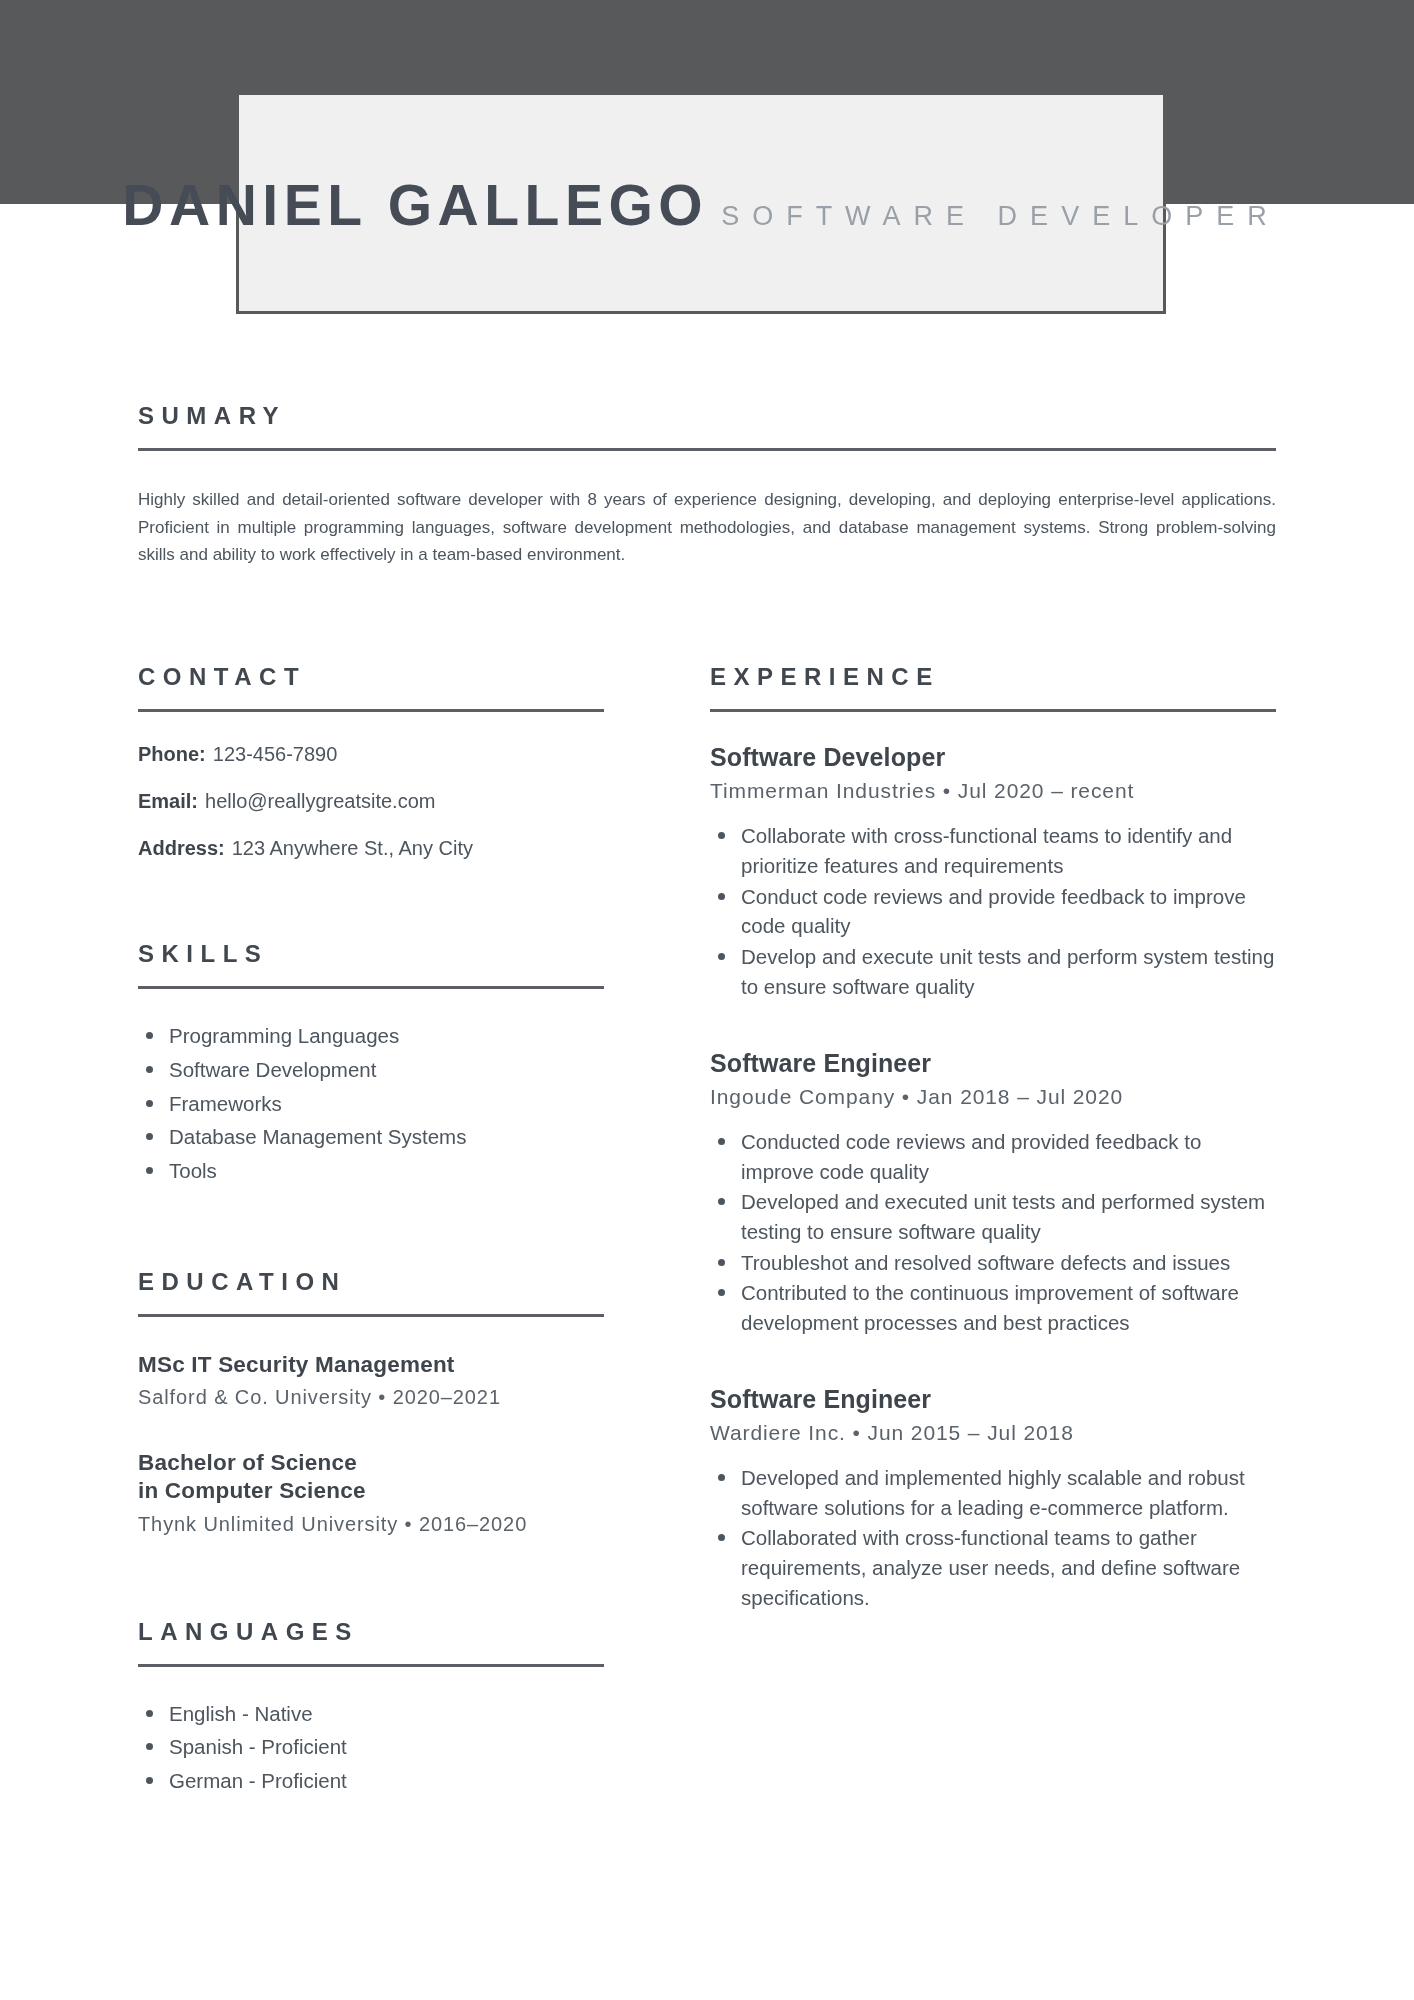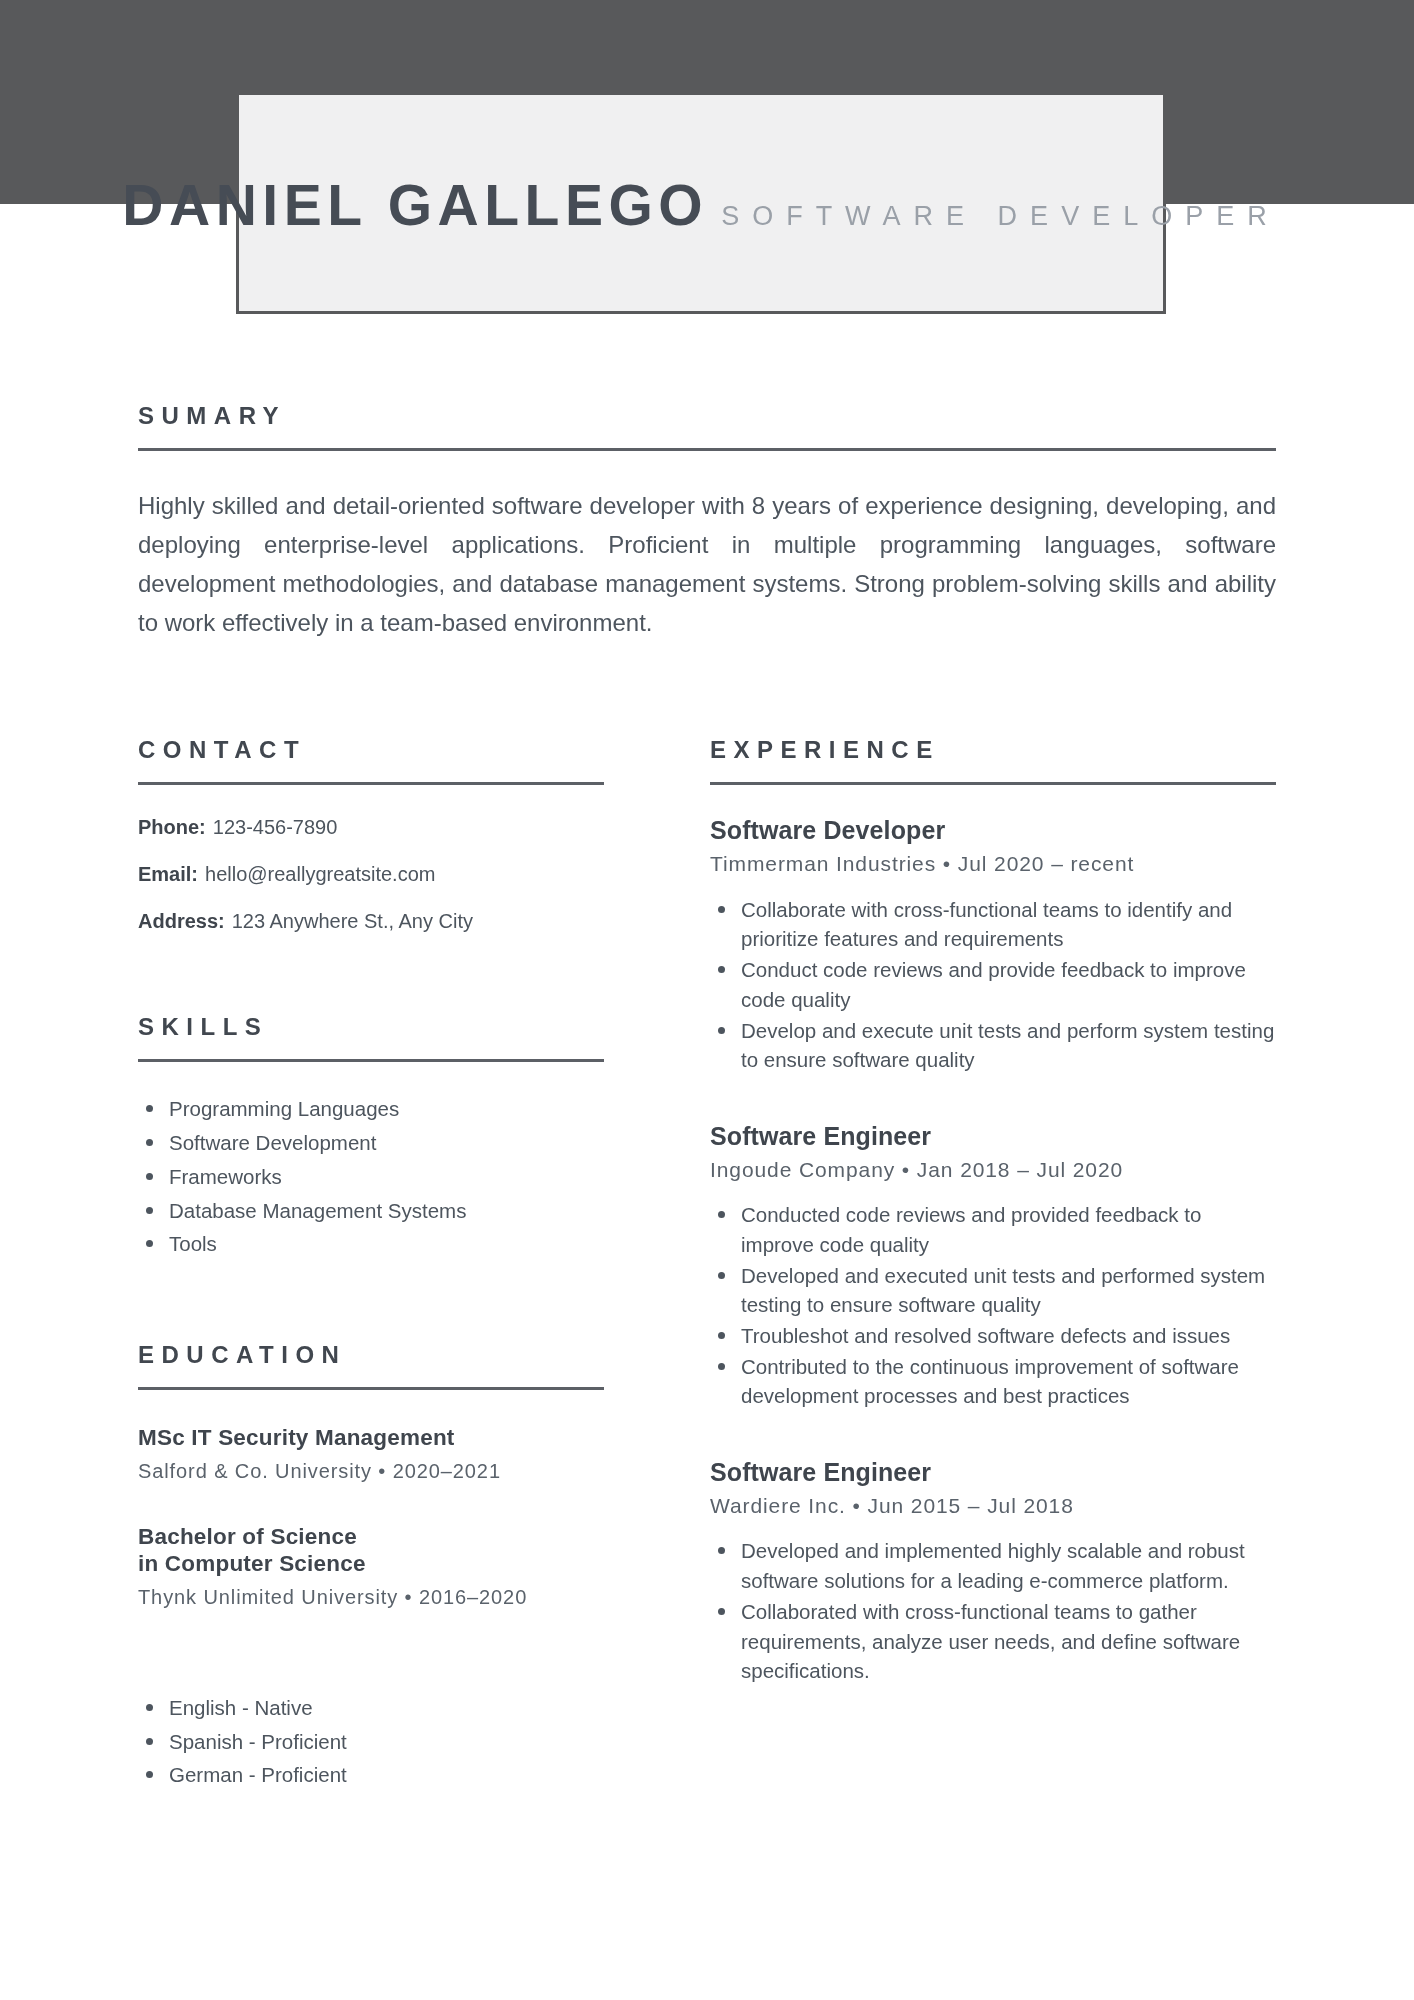--- a/index.html
+++ b/index.html
@@ -78,21 +78,21 @@
     letter-spacing: 7.5px;
     color: #41474f;
     line-height: 1;
     padding-bottom: 20px;
     border-bottom: 3.5px solid #5c6066;
     white-space: nowrap;
   }
 
   .summary-text {
     margin-top: 35px;
-    font-size: 24px;
+    font-size: 17px;
     line-height: 1.63;
     color: #4d555e;
     text-align: justify;
   }
 
   
   .cols {
     display: flex;
     margin-top: 96px;
   }
@@ -242,20 +242,21 @@
             </div>
             <div class="edu-item">
               <div class="edu-degree">Bachelor of Science
 in Computer Science</div>
               <div class="edu-meta">Thynk Unlimited University • 2016–2020</div>
             </div>
           </div>
         </section>
 
         <section class="blk">
+          <h2 class="sec-title">LANGUAGES</h2>
           <ul class="bullets">
             <li>English - Native</li>
             <li>Spanish - Proficient</li>
             <li>German - Proficient</li>
           </ul>
         </section>
 
       </div>
 
       <div class="col-gap"></div>

